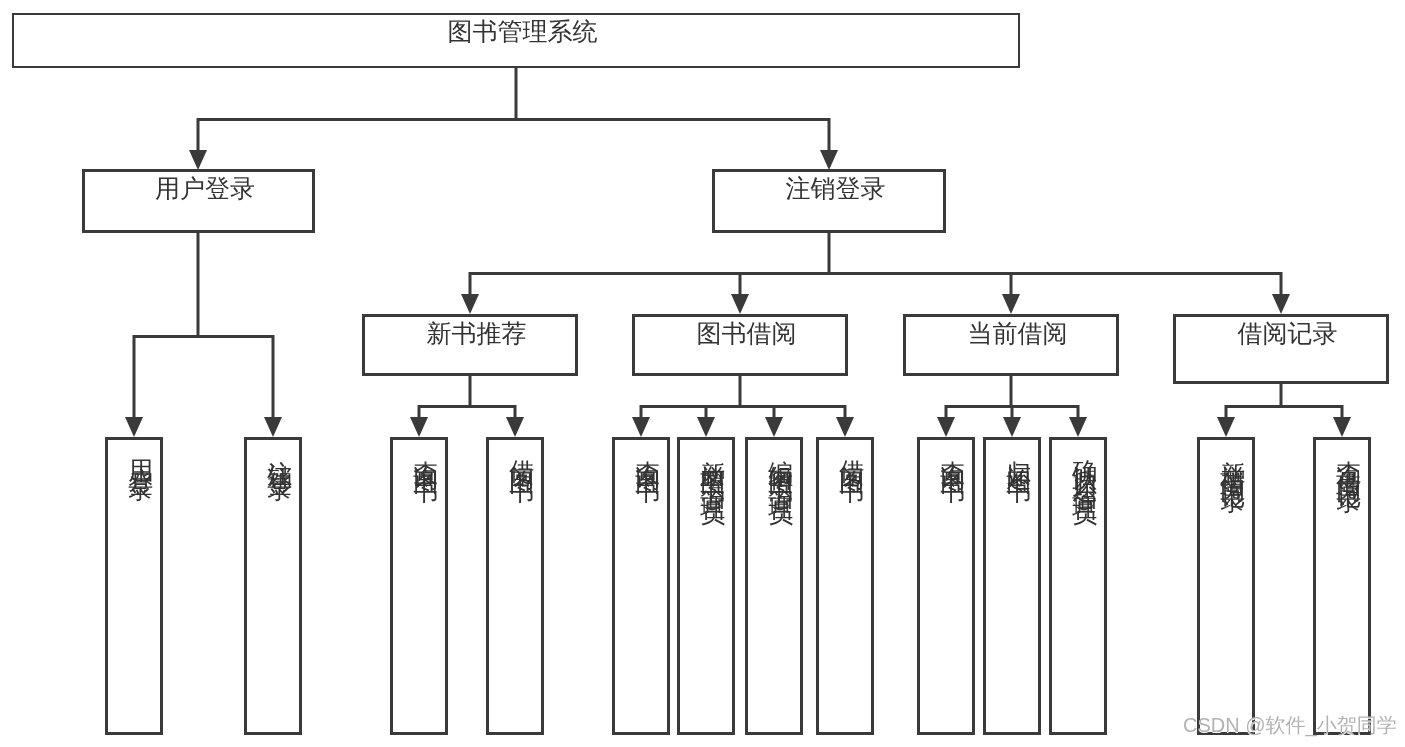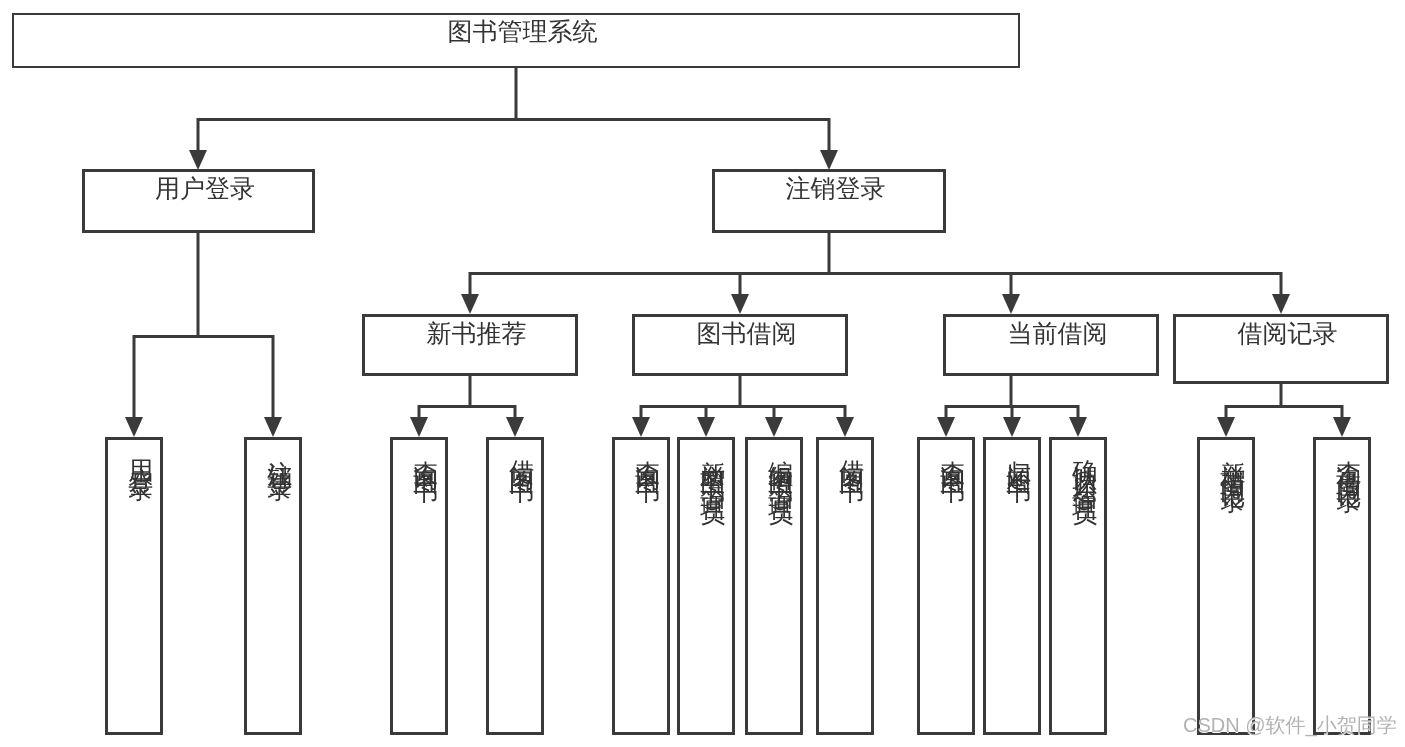--- a/index.html
+++ b/index.html
@@ -106,21 +106,21 @@
   <div class="box" style="left:712px; top:169px; width:234px; height:64px;">
     <span>注销登录</span>
   </div>
 
   <div class="box" style="left:362px; top:314px; width:216px; height:62px;">
     <span>新书推荐</span>
   </div>
   <div class="box" style="left:632px; top:314px; width:216px; height:62px;">
     <span>图书借阅</span>
   </div>
-  <div class="box" style="left:903px; top:314px; width:216px; height:62px;margin-left:40px;">
+  <div class="box" style="left:903px; top:314px; width:216px; height:62px;">
     <span>当前借阅</span>
   </div>
   <div class="box" style="left:1173px; top:314px; width:216px; height:70px;">
     <span>借阅记录</span>
   </div>
 
   <div class="box leaf" style="left:105px; top:437px; width:58px; height:298px;">
     <span>用户登录</span>
   </div>
   <div class="box leaf" style="left:244px; top:437px; width:58px; height:298px;">

